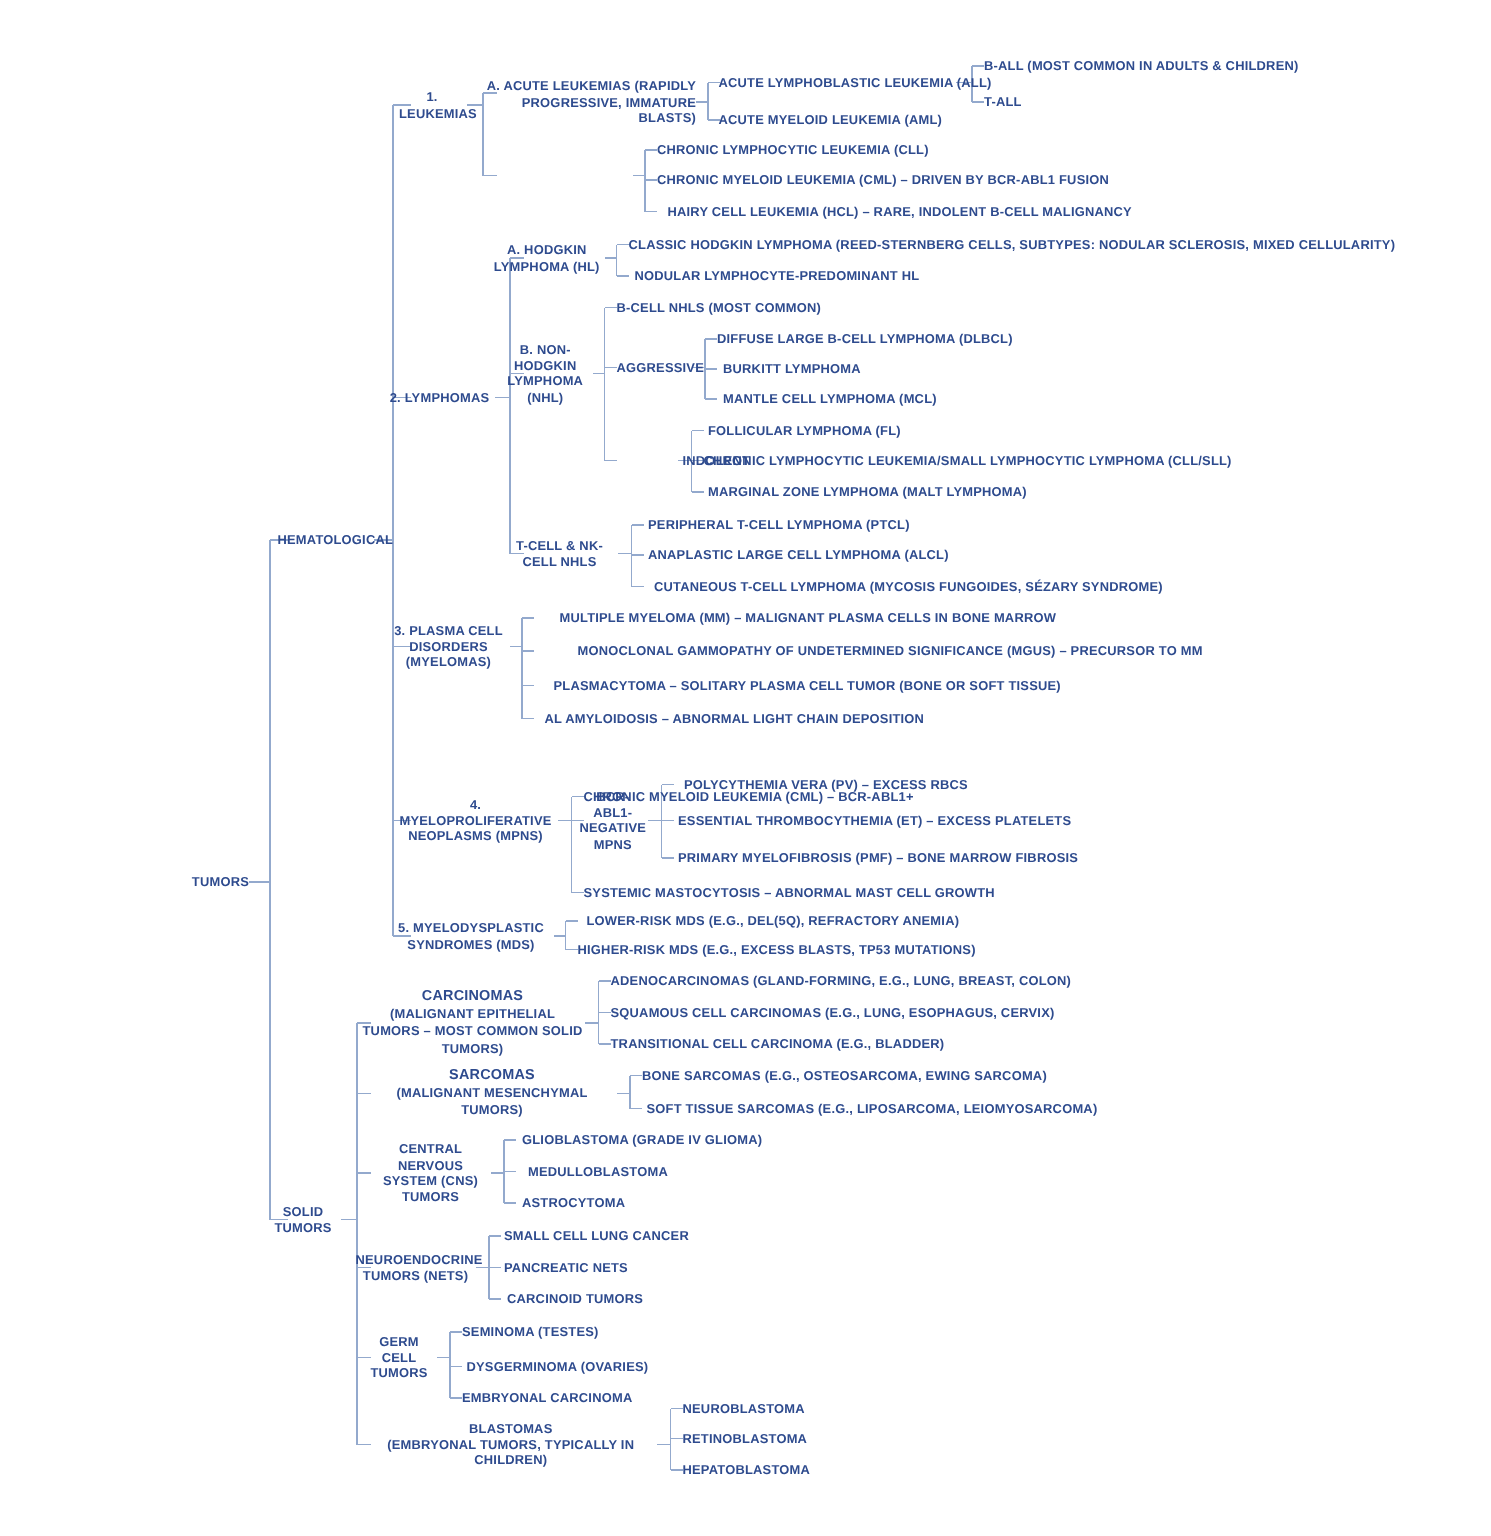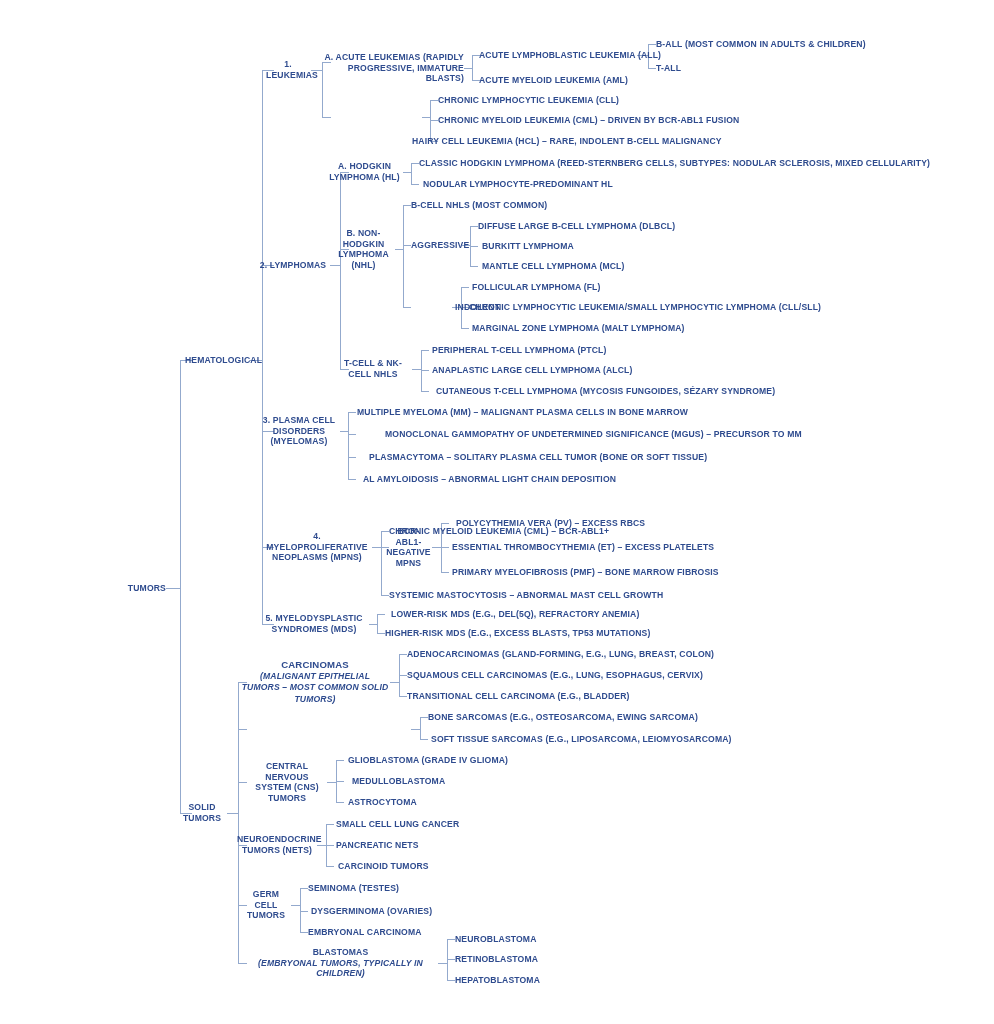--- a/index.html
+++ b/index.html
@@ -29,21 +29,20 @@
     font-size: 8.6px;
     letter-spacing: 0.15px;
     line-height: 10.6px;
     white-space: nowrap;
   }
   .node.wrap {
     white-space: normal;
   }
   .node .sub {
     display: block;
-    font-style: italic;
     font-weight: bold;
   }
   
   .al-l { text-align: left; }
   .al-r { text-align: right; }
   .al-c { text-align: center; }
 
   
   .vmid { transform: translateY(-50%); }
 
@@ -241,21 +240,21 @@
 
 
   <div class="node al-l vmid" style="left:438px; top:100px;">
     <span>CHRONIC LYMPHOCYTIC LEUKEMIA (CLL)</span>
   </div>
 
   <div class="node al-l vmid" style="left:438px; top:120px;">
     <span>CHRONIC MYELOID LEUKEMIA (CML) – DRIVEN BY BCR-ABL1 FUSION</span>
   </div>
 
-  <div class="node al-l vmid" style="left:412px; top:141px;text-align:center;">
+  <div class="node al-l vmid" style="left:445px; top:141px;text-align:center;">
     <span>HAIRY CELL LEUKEMIA (HCL) – RARE, INDOLENT B-CELL MALIGNANCY</span>
   </div>
 
   
   <div class="node al-c wrap vmid" style="left:256px; top:265px; width:74px;">
     <span>2. LYMPHOMAS</span>
   </div>
 
   <div class="node al-c wrap vmid" style="left:326px; top:172px; width:77px;">
     <span>A. HODGKIN LYMPHOMA (HL)</span>
@@ -323,21 +322,21 @@
 
   <div class="node al-l vmid" style="left:436px; top:391px;">
     <span>CUTANEOUS T-CELL LYMPHOMA (MYCOSIS FUNGOIDES, SÉZARY SYNDROME)</span>
   </div>
 
   
   <div class="node al-c wrap vmid" style="left:258px; top:431px; width:82px;">
     <span>3. PLASMA CELL DISORDERS (MYELOMAS)</span>
   </div>
 
-  <div class="node al-l vmid" style="left:357px; top:412px;">
+  <div class="node al-l vmid" style="left:373px; top:412px;">
     <span>MULTIPLE MYELOMA (MM) – MALIGNANT PLASMA CELLS IN BONE MARROW</span>
   </div>
 
   <div class="node al-l vmid" style="left:357px; top:434px;padding-left:28px;">
     <span>MONOCLONAL GAMMOPATHY OF UNDETERMINED SIGNIFICANCE (MGUS) – PRECURSOR TO MM</span>
   </div>
 
   <div class="node al-l vmid" style="left:357px; top:457px;padding-left:12px;">
     <span>PLASMACYTOMA – SOLITARY PLASMA CELL TUMOR (BONE OR SOFT TISSUE)</span>
   </div>
@@ -400,20 +399,24 @@
 
   <div class="node al-l vmid" style="left:407px; top:675px;">
     <span>SQUAMOUS CELL CARCINOMAS (E.G., LUNG, ESOPHAGUS, CERVIX)</span>
   </div>
 
   <div class="node al-l vmid" style="left:407px; top:696px;">
     <span>TRANSITIONAL CELL CARCINOMA (E.G., BLADDER)</span>
   </div>
 
   
+  <div class="node al-c wrap vmid n-big" style="left:245px; top:729px; width:166px;">
+    <span>SARCOMAS</span>
+    <span class="sub" style="font-size:8.6px;">(MALIGNANT MESENCHYMAL TUMORS)</span>
+  </div>
 
   <div class="node al-l vmid" style="left:428px; top:717px;">
     <span>BONE SARCOMAS (E.G., OSTEOSARCOMA, EWING SARCOMA)</span>
   </div>
 
   <div class="node al-l vmid" style="left:431px; top:739px;">
     <span>SOFT TISSUE SARCOMAS (E.G., LIPOSARCOMA, LEIOMYOSARCOMA)</span>
   </div>
 
   

